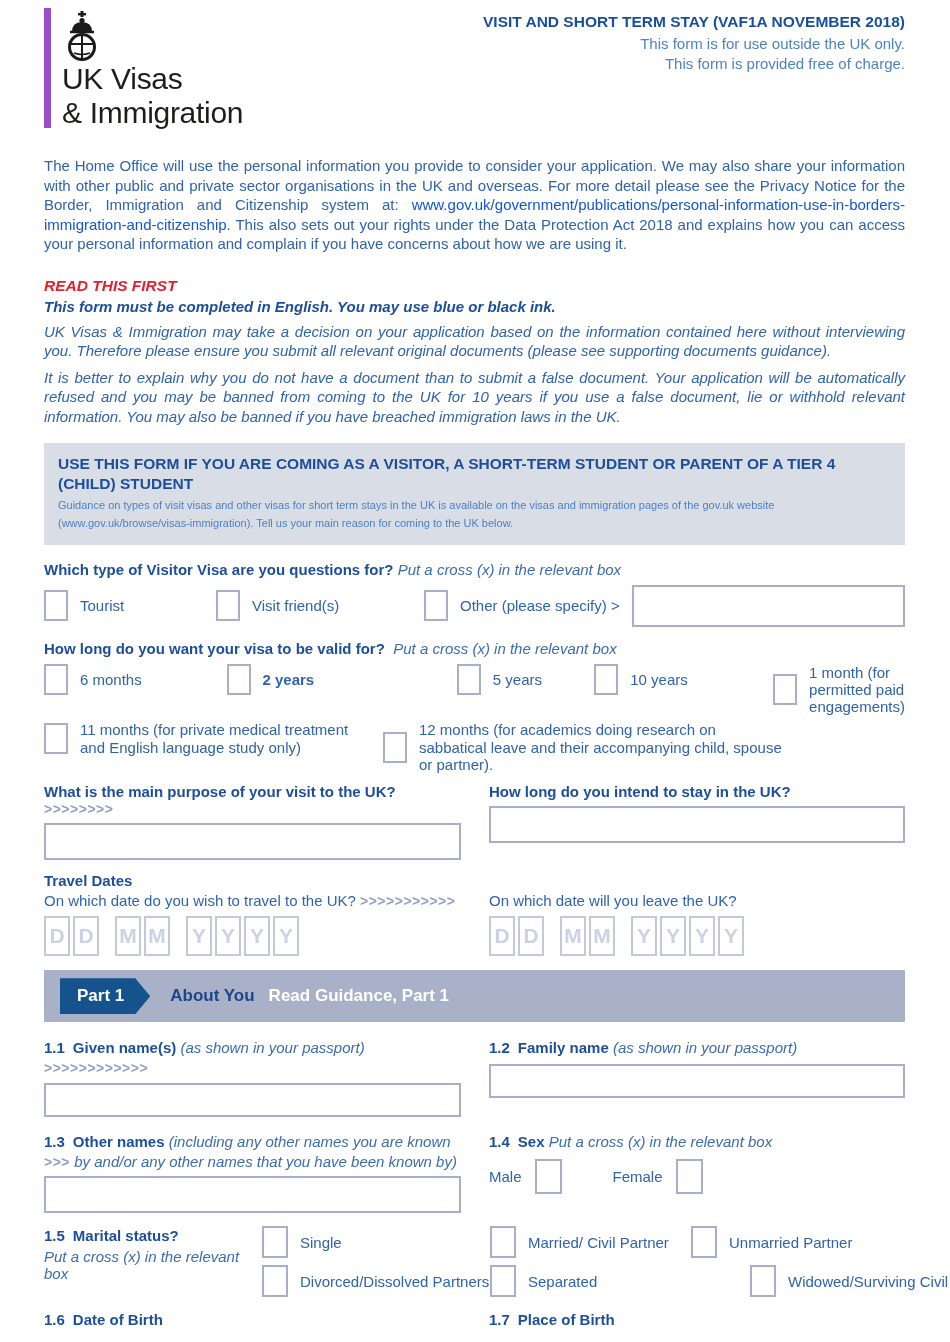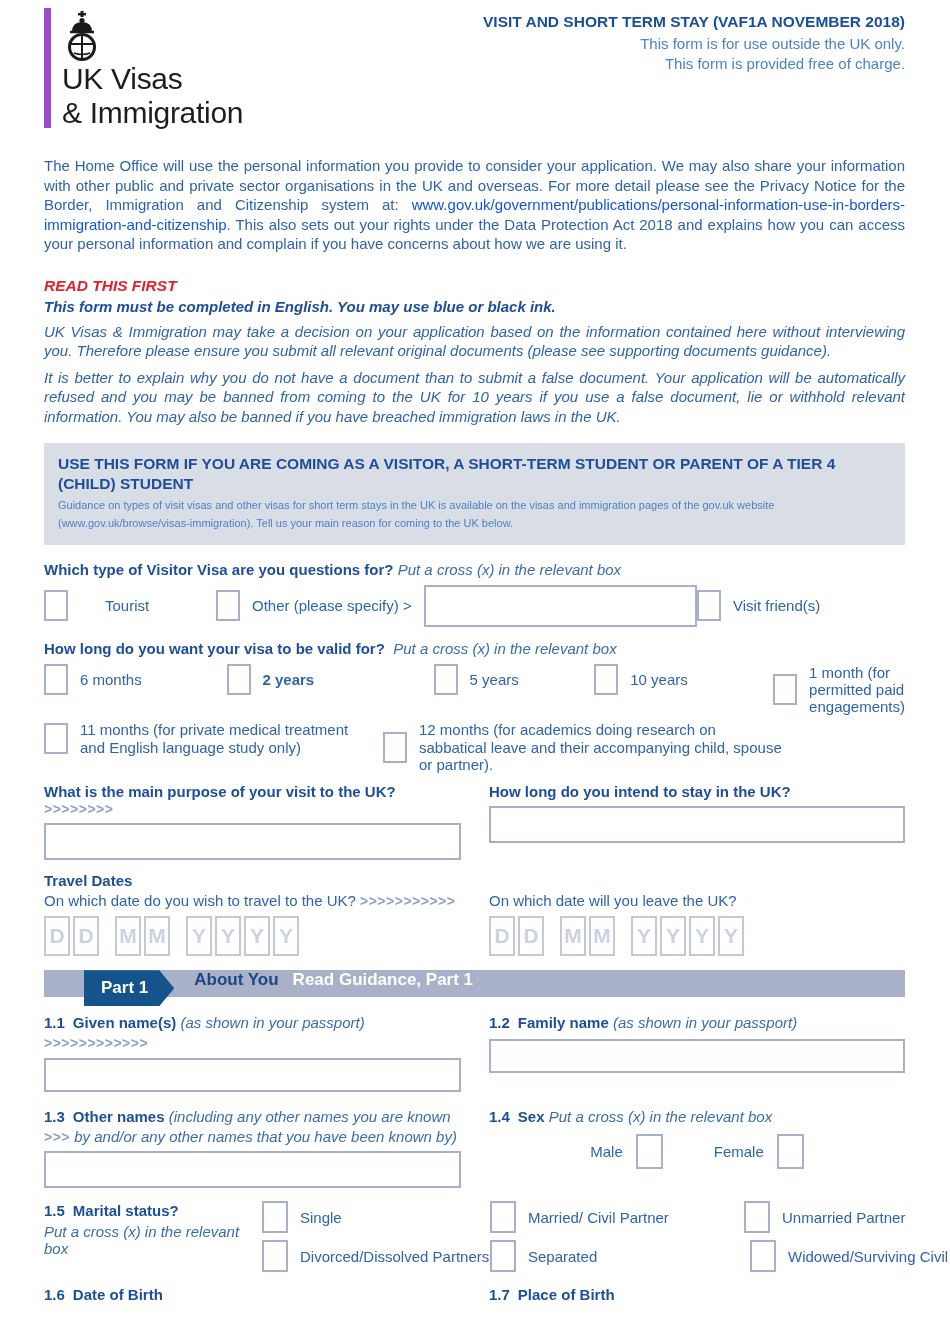--- a/index.html
+++ b/index.html
@@ -48,21 +48,21 @@
   .validity-row1 { display:flex; align-items:flex-start; margin-bottom:6px;gap:29px; }
   .validity-row2 { display:flex; align-items:flex-start; margin-bottom:10px; }
   .two-col { display:flex; }
   .col-l { width:417px; margin-right:28px; flex:none; }
   .col-r { flex:1; }
   .dgroup { display:flex; align-items:center; }
   .dbox { width:26px; height:40px; border:2px solid #c3c9da; color:#ccd2e2; font-weight:bold;
           font-size:21px; display:flex; align-items:center; justify-content:center; margin-right:3px; }
   .dgap { width:13px; flex:none; }
   
-  .part-banner { background:#a8b1c7; height:27px; display:flex; align-items:flex-start; margin:14px 0 16px 0;padding-left:24px; }
+  .part-banner { background:#a8b1c7; height:52px; display:flex; align-items:center; margin:14px 0 16px 0; }
   .part-tab { background:#15538c; color:#fff; font-weight:bold; font-size:17px; height:36px;
               line-height:36px; padding:0 26px 0 17px; margin-left:16px;
               clip-path:polygon(0 0, calc(100% - 15px) 0, 100% 50%, calc(100% - 15px) 100%, 0 100%); }
   .part-title { color:#1c4689; font-weight:bold; font-size:17px; margin-left:20px; }
   .part-guidance { color:#fff; font-size:17px; margin-left:14px;font-weight:bold; }
   
   .fnum { color:#1c4e9c; font-weight:bold; margin-right:8px; }
   .field-row { margin-bottom:15px; }
   .flabel { font-size:15px; line-height:1.3; margin-bottom:6px; }
 </style>
@@ -110,46 +110,46 @@
     <p class="rf-para">It is better to explain why you do not have a document than to submit a false document. Your application will be automatically refused and you may be banned from coming to the UK for 10 years if you use a false document, lie or withhold relevant information. You may also be banned if you have breached immigration laws in the UK.</p>
   </div>
 
   <div class="use-box">
     <div class="use-box-title">USE THIS FORM IF YOU ARE COMING AS A VISITOR, A SHORT-TERM STUDENT OR PARENT OF A TIER 4 (CHILD) STUDENT</div>
     <div class="use-box-body">Guidance on types of visit visas and other visas for short term stays in the UK is available on the visas and immigration pages of the gov.uk website (www.gov.uk/browse/visas-immigration). Tell us your main reason for coming to the UK below.</div>
   </div>
 
   <div class="q-line"><span class="q-bold">Which type of Visitor Visa are you questions for?</span> <span class="q-italic">Put a cross (x) in the relevant box</span></div>
   <div class="visa-row">
-    <div class="cb-item" style="width:172px;gap:25px;">
+    <div class="cb-item" style="width:172px;">
       <div class="cb"></div>
       <span class="cb-label">Tourist</span>
+    </div>
+    <div class="cb-item" style="width:208px;">
+      <div class="cb"></div>
+      <span class="cb-label">Visit friend(s)</span>
     </div>
     <div class="cb-item" style="flex:1;">
       <div class="cb"></div>
       <span class="cb-label" style="margin-right:12px; white-space:nowrap;">Other (please specify) &gt;</span>
       <div class="input-box" style="flex:1; height:42px;"></div>
-    </div>
-    <div class="cb-item" style="width:208px;">
-      <div class="cb"></div>
-      <span class="cb-label">Visit friend(s)</span>
     </div>
   </div>
 
   <div class="q-line"><span class="q-bold">How long do you want your visa to be valid for?</span>&nbsp; <span class="q-italic">Put a cross (x) in the relevant box</span></div>
   <div class="validity-row1">
     <div class="cb-item" style="width:169px;">
       <div class="cb"></div>
       <span class="cb-label">6 months</span>
     </div>
     <div class="cb-item" style="width:196px;font-weight:bold;">
       <div class="cb"></div>
       <span class="cb-label">2 years</span>
     </div>
-    <div class="cb-item" style="width:145px;">
+    <div class="cb-item" style="width:145px;justify-content:center;">
       <div class="cb"></div>
       <span class="cb-label">5 years</span>
     </div>
     <div class="cb-item" style="width:165px;">
       <div class="cb"></div>
       <span class="cb-label">10 years</span>
     </div>
     <div class="cb-item" style="flex:1;">
       <div class="cb"></div>
       <span class="cb-label">1 month (for permitted paid engagements)</span>
@@ -228,41 +228,41 @@
     </div>
   </div>
 
   <div class="two-col field-row" style="margin-bottom:13px;">
     <div class="col-l">
       <div class="flabel" style="margin-bottom:5px;"><span class="fnum">1.3</span><span class="q-bold">Other names</span> <span class="hint">(including any other names you are known</span>&nbsp; <span class="arrows">&gt;&gt;&gt;</span> <span class="hint">by and/or any other names that you have been known by)</span></div>
       <div class="input-box" style="height:37px;"></div>
     </div>
     <div class="col-r">
       <div class="flabel"><span class="fnum">1.4</span><span class="q-bold">Sex</span> <span class="q-italic">Put a cross (x) in the relevant box</span></div>
-      <div class="row" style="margin-top:7px;justify-content:center;">
+      <div class="row" style="margin-top:7px;">
         <span class="cb-label" style="margin-right:13px;">Male</span>
         <div class="cb cb-lg" style="margin-right:51px;"></div>
         <span class="cb-label" style="margin-right:13px;">Female</span>
         <div class="cb cb-lg"></div>
       </div>
     </div>
   </div>
 
   <div style="display:flex; margin-bottom:13px;">
     <div style="width:218px; flex:none;">
       <div class="flabel" style="margin-bottom:2px;"><span class="fnum">1.5</span><span class="q-bold">Marital status?</span></div>
       <div class="q-italic" style="font-size:15px;">Put a cross (x) in the relevant box</div>
     </div>
     <div style="flex:1;">
       <div style="display:flex; margin-bottom:7px; align-items:center;">
         <div class="cb-item" style="width:228px;">
           <div class="cb" style="width:26px; height:32px;"></div>
           <span class="cb-label">Single</span>
         </div>
-        <div class="cb-item" style="width:254px;">
+        <div class="cb-item" style="width:201px;">
           <div class="cb" style="width:26px; height:32px;"></div>
           <span class="cb-label">Married/ Civil Partner</span>
         </div>
         <div class="cb-item" style="flex:1;">
           <div class="cb" style="width:26px; height:32px;"></div>
           <span class="cb-label">Unmarried Partner</span>
         </div>
       </div>
       <div style="display:flex; align-items:center;">
         <div class="cb-item" style="width:228px;">

